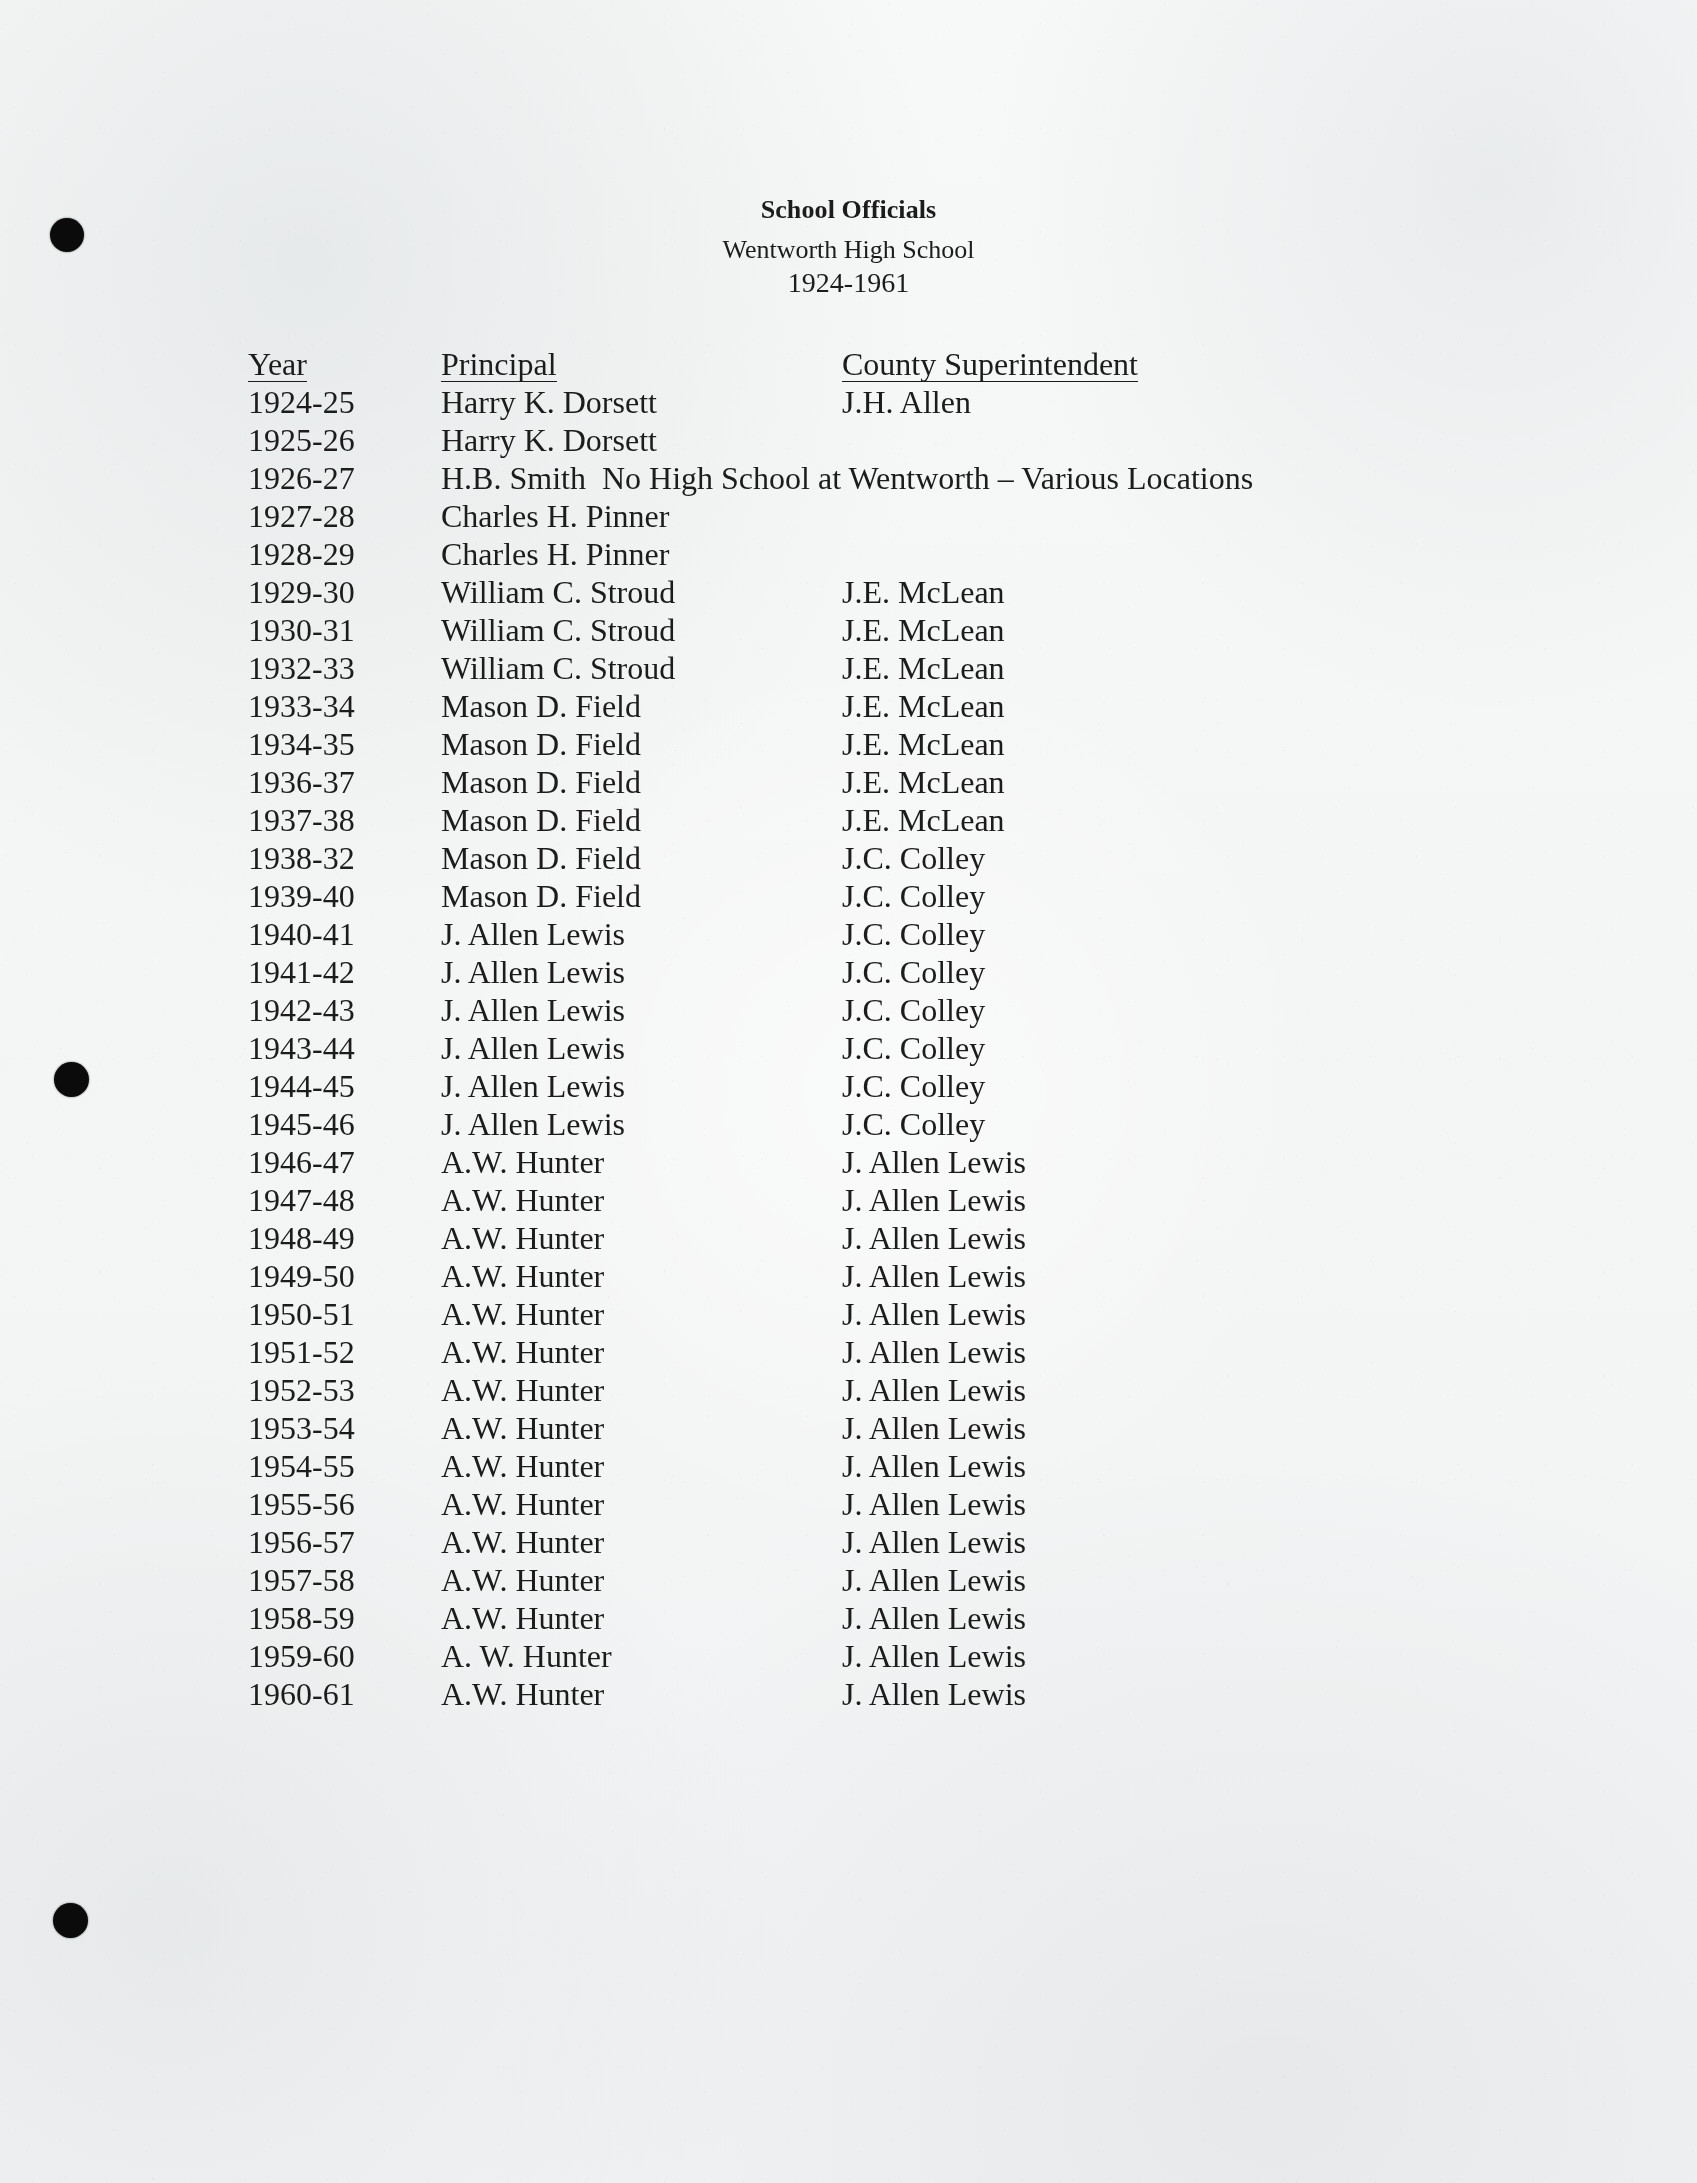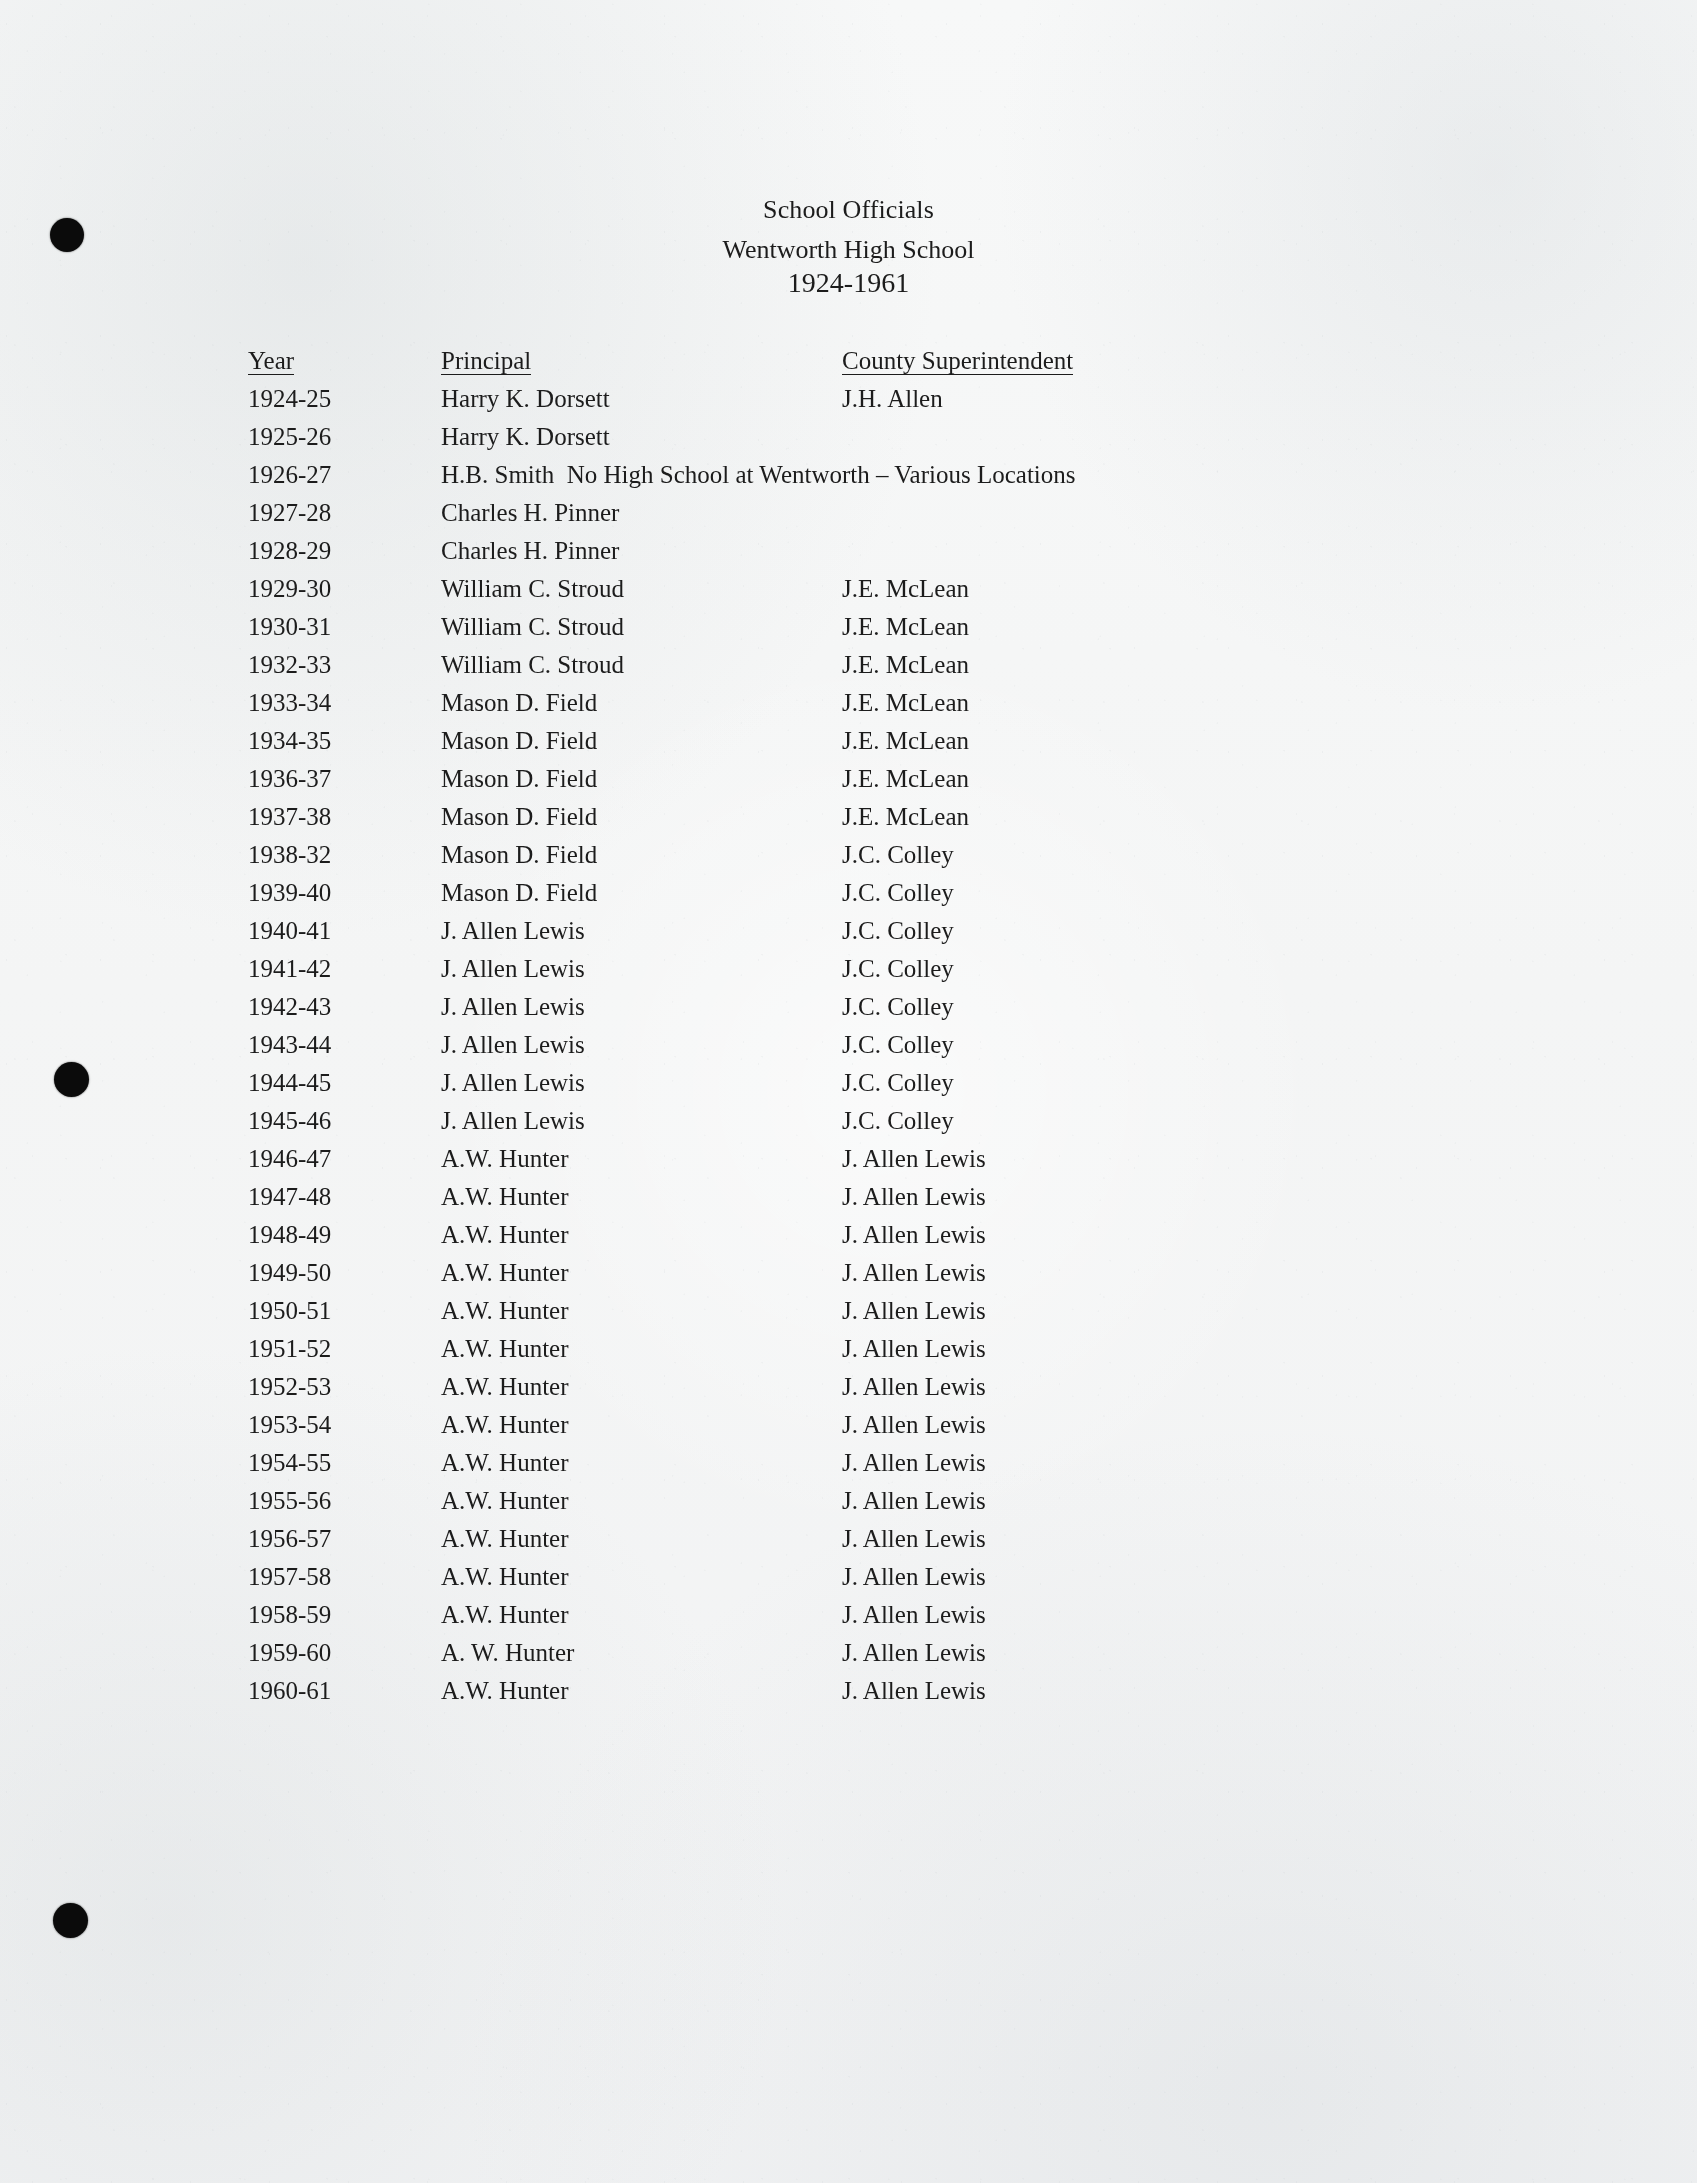--- a/index.html
+++ b/index.html
@@ -59,42 +59,42 @@
   #heading {
     position: absolute;
     left: 0;
     right: 0;
     top: 196px;
     text-align: center;
     line-height: 1.06;
   }
   #heading .title-main {
     display: block;
-    font-weight: normal;
+    font-weight: bold;
     font-size: 26px;
     letter-spacing: 0.1px;
   }
   #heading .title-sub {
     display: block;
     font-size: 26px;
     margin-top: 12px;
   }
   #heading .title-years {
     display: block;
     font-size: 28px;
     margin-top: 4.5px;
   }
 
   
   #officials-table {
     position: absolute;
     left: 248px;
     top: 348px;
     border-collapse: collapse;
-    font-size: 25px;
+    font-size: 32px;
     line-height: 1;
   }
   #officials-table th,
   #officials-table td {
     padding: 0;
     text-align: left;
     vertical-align: baseline;
     font-weight: normal;
     white-space: pre;
   }

